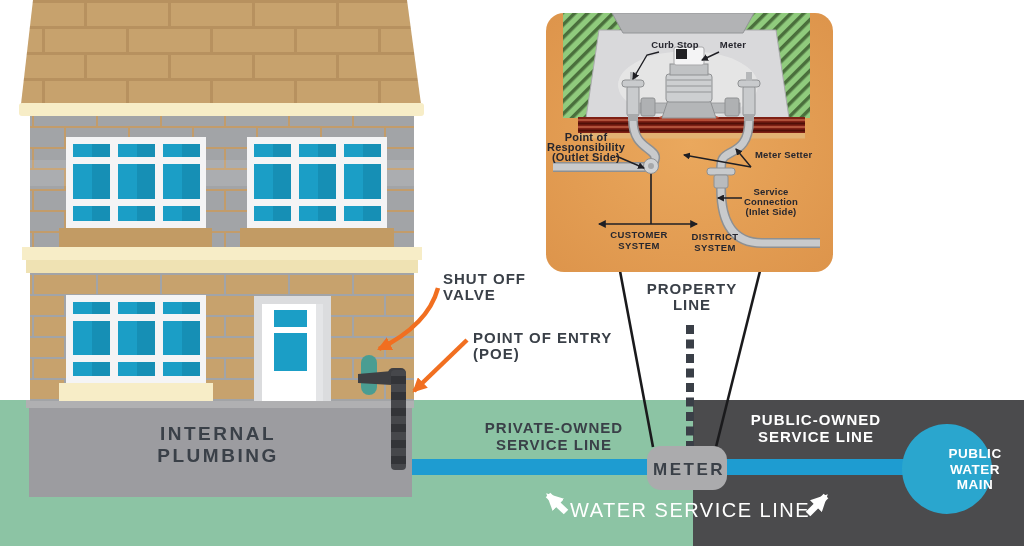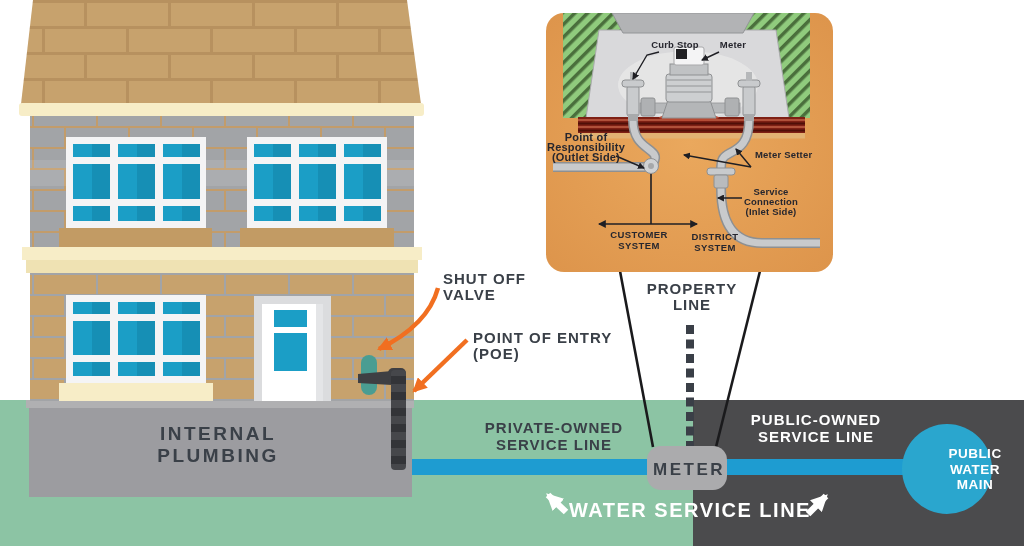--- a/index.html
+++ b/index.html
@@ -8,21 +8,21 @@
   .scene svg{position:absolute;left:0;top:0;}
   .lbl{position:absolute;white-space:pre-line;color:#3A4048;z-index:5;}
   .l-center{transform:translateX(-50%);text-align:center;}
   .big{font-weight:bold;font-size:15px;line-height:16.5px;letter-spacing:1px;}
   .huge{font-weight:bold;font-size:19px;line-height:22px;letter-spacing:2.5px;}
   .white{color:#ffffff;margin-top:8px;}
   .ins{font-weight:bold;font-size:9.5px;line-height:10px;color:#26262E;letter-spacing:0.2px;}
   .ins2{font-weight:bold;font-size:9.5px;line-height:11px;color:#26262E;letter-spacing:0.4px;}
   .meterlbl{font-weight:bold;font-size:17px;letter-spacing:2.5px;color:#3A4048;}
   .pwm{font-weight:bold;font-size:13.5px;line-height:15.5px;letter-spacing:0.5px;color:#fff;}
-  .wsl{font-weight:bold;font-size:20px;letter-spacing:1.5px;color:#fff;}
+  .wsl{font-weight:normal;font-size:20px;letter-spacing:1.5px;color:#fff;}
 </style>
 </head>
 <body>
 
 <div class="scene">
 
 <svg width="1024" height="546" viewBox="0 0 1024 546">
   <defs>
     <pattern id="roofBrick" width="84" height="52" patternUnits="userSpaceOnUse">
       <rect width="84" height="52" fill="#C7A26D"></rect>

